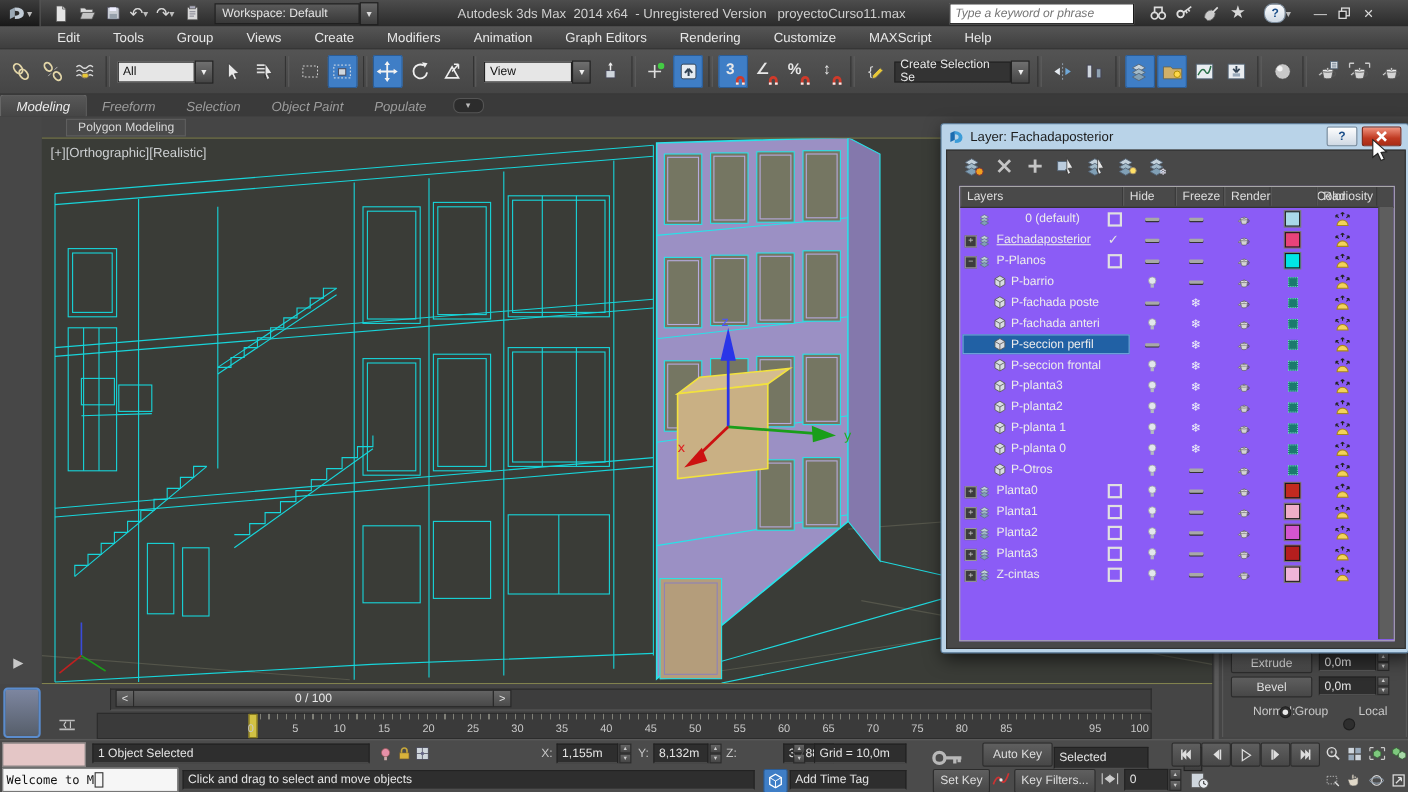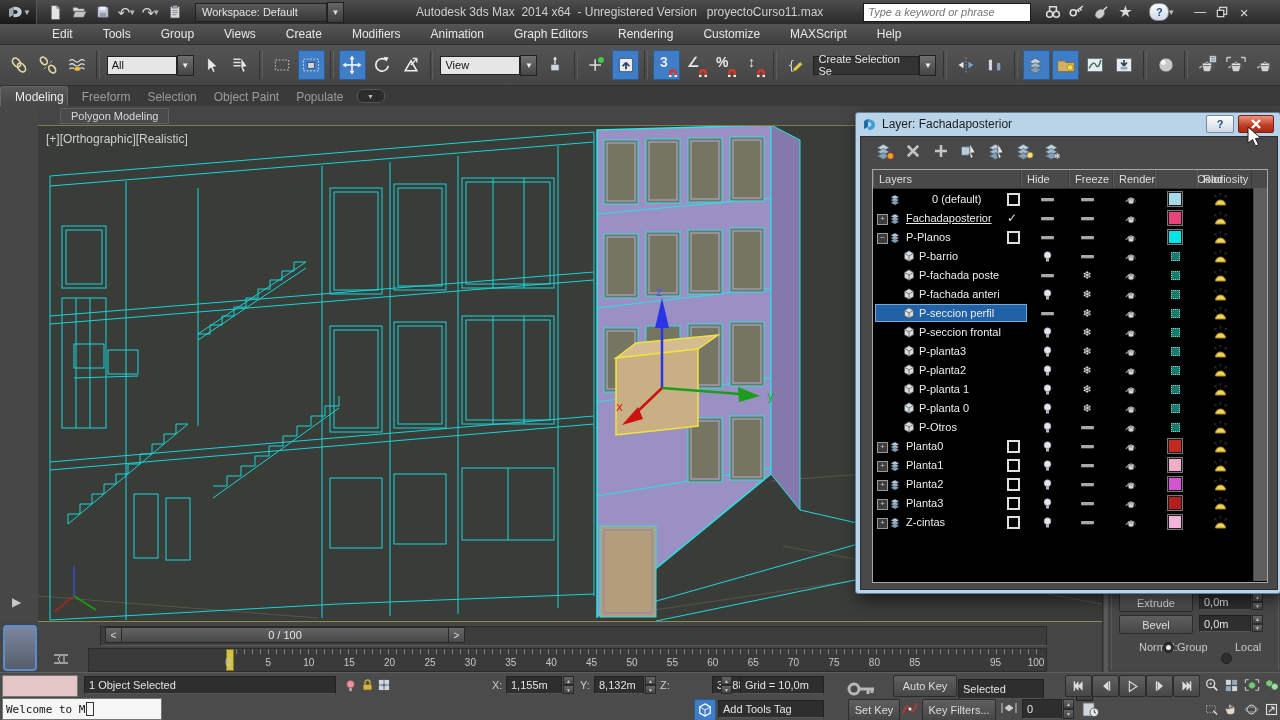--- a/index.html
+++ b/index.html
@@ -33,21 +33,21 @@
   .tsep{width:2px;height:28px;margin:0 4px;border-left:1px solid #333;border-right:1px solid #5e5e5e;}
   .combo{height:19px;display:flex;align-items:center;margin:0 3px;}
   .combo .cval{background:#e6e6e6;color:#111;border:1px solid #222;height:17px;display:flex;align-items:center;padding:0 4px;font-size:11px;}
   .combo.dark .cval{background:#333;color:#e8e8e8;}
   .combo .cbtn{width:15px;height:19px;background:linear-gradient(#707070,#454545);border:1px solid #222;
                display:flex;align-items:center;justify-content:center;font-size:8px;color:#eee;}
   .mag{position:absolute;right:2px;bottom:2px;}
   .snapchar{color:#e8e8e8;font-size:14px;font-weight:bold;margin-top:-6px;margin-left:-6px;}
   
   .ribbontabs{left:0;top:86px;width:1280px;height:20px;background:#3a3a3a;display:flex;align-items:flex-end;}
-  .rtab{color:#9c9c9c;font-size:12px;padding:3px 3px 2px 14px;}
+  .rtab{color:#9c9c9c;font-size:12px;padding:3px 14px 2px 14px;font-style:italic;}
   .rtab.active{background:linear-gradient(#585858,#454545);color:#ececec;border:1px solid #666;border-bottom:none;border-radius:3px 3px 0 0;}
   .rpill{width:26px;height:12px;background:#2c2c2c;border:1px solid #555;border-radius:6px;margin:0 4px 3px 10px;
          display:flex;align-items:center;justify-content:center;color:#bbb;font-size:7px;}
   .panelstrip{left:0;top:106px;width:1280px;height:19px;background:#454545;border-bottom:1px solid #2c2c2c;display:flex;align-items:center;}
   .pmbox{margin-left:42px;border:1px solid #5f5f5f;background:#4a4a4a;color:#d8d8d8;font-size:11px;padding:1px 10px;}
   .grip{width:6px;height:14px;margin-left:8px;border-left:2px dotted #666;border-right:2px dotted #666;}
   
   .leftrail{left:0;top:106px;width:38px;height:516px;background:#474747;}
   .vp{left:38px;top:125px;width:1064px;height:497px;background:#3a3c37;border-top:1px solid #7c7c4e;border-bottom:1px solid #8a8a52;box-sizing:border-box;}
   .vplabel{left:8px;top:6px;color:#cdd0d2;font-size:12px;}
@@ -84,21 +84,21 @@
   .caretblk{display:inline-block;width:6px;height:12px;border:1px solid #333;margin-left:1px;}
   .icobtn{position:absolute;display:flex;align-items:center;justify-content:center;}
   .bluebtn{background:#3f7ec6;border:1px solid #2a5c96;border-radius:2px;}
   
   .dlg{left:855px;top:112px;width:424px;height:480px;background:#b9d3e8;border:1px solid #5d7f9d;border-radius:3px;
        box-shadow:3px 5px 16px rgba(0,0,0,.6);z-index:50;}
   .dlg-title{height:22px;display:flex;align-items:center;padding:0 6px;color:#1c1c1c;font-size:12px;}
   .dlg-client{position:absolute;left:4px;top:23px;width:416px;height:452px;background:#484848;border:1px solid #2f2f2f;}
   .dlg-tools{position:absolute;left:0;top:0;width:100%;height:28px;display:flex;align-items:center;padding-left:10px;box-sizing:border-box;}
   .dlg-tools .ti{width:28px;height:24px;display:flex;align-items:center;justify-content:center;}
-  .list{position:absolute;left:11px;top:32px;width:394px;height:412px;background:#000000;border:1px solid #a8a8a8;}
+  .list{position:absolute;left:11px;top:32px;width:394px;height:412px;background:#8b5cf6;border:1px solid #a8a8a8;}
   .hdr{position:absolute;left:0;top:0;width:100%;height:18px;background:#494949;border-bottom:1px solid #303030;}
   .hcell{position:absolute;top:0;height:17px;display:flex;align-items:center;color:#dedede;font-size:11px;
          border-right:1px solid #3a3a3a;box-shadow:inset 1px 0 0 #5c5c5c;padding-left:6px;box-sizing:border-box;}
   .lrow{position:absolute;left:0;width:100%;height:19px;}
   .lname{position:absolute;top:3px;color:#ececec;font-size:11px;white-space:nowrap;}
   .sel-hl{position:absolute;left:2px;top:0;width:152px;height:18px;background:#2161a5;border:1px solid #74a8dc;box-sizing:border-box;}
   .expbox{position:absolute;left:4px;top:5px;width:9px;height:9px;border:1px solid #999;background:#3c3c3c;
           color:#ccc;font-size:8px;line-height:7px;text-align:center;}
   .curbox{position:absolute;width:9px;height:9px;border:2px solid #e0e0e0;top:3px;}
   .chk{position:absolute;top:2px;color:#e4e4e4;font-size:12px;font-weight:bold;}
@@ -785,27 +785,28 @@
           </svg>
         </div>
         <div class="abs icobtn" style="left: 1262px; top: 3px; width: 19px; height: 18px;">
           <svg width="16" height="16" viewBox="0 0 24 24">
             <path d="M8 4 l5 3 v5 l-5 3-5-3 V7z" fill="#7ec87e" stroke="#363"></path>
             <path d="M16 9 l5 3 v5 l-5 3-5-3 v-5z" fill="#a8d8a8" stroke="#363"></path>
           </svg>
         </div>
       </div>
 
+    <div class="abs fld" style="left:166px;top:27px;width:520px;height:18px;">Click and drag to select and move objects</div>
     <div class="abs icobtn bluebtn" style="left:694px;top:26px;width:20px;height:20px;">
       <svg width="14" height="14" viewBox="0 0 16 16">
           <path d="M8 1 l6 3.5 v7 L8 15 2 11.5 v-7z" fill="none" stroke="#fff" stroke-width="1.4"></path>
           <path d="M2 4.5 L8 8 l6-3.5 M8 8 v7" stroke="#fff" fill="none"></path>
         </svg>
     </div>
-    <div class="abs fld" style="left:718px;top:27px;width:106px;height:18px;">Add Tools Tag</div>
+    <div class="abs fld" style="left:718px;top:27px;width:106px;height:18px;">Add Time Tag</div>
     <div class="abs btn3d" style="left:848px;top:26px;width:50px;height:20px;">Set Key</div>
     <div class="abs" style="left:902px;top:28px;">
       <svg width="16" height="16" viewBox="0 0 16 16">
           <path d="M1 12 q4-10 7-4 t7-6" fill="none" stroke="#cc3333" stroke-width="1.6"></path>
           <circle cx="8" cy="8" r="1.5" fill="#eee"></circle>
         </svg>
     </div>
     <div class="abs btn3d" style="left:922px;top:26px;width:72px;height:20px;">Key Filters...</div>
     <div class="abs" style="left:1000px;top:28px;">
       <svg width="18" height="14" viewBox="0 0 18 14">

